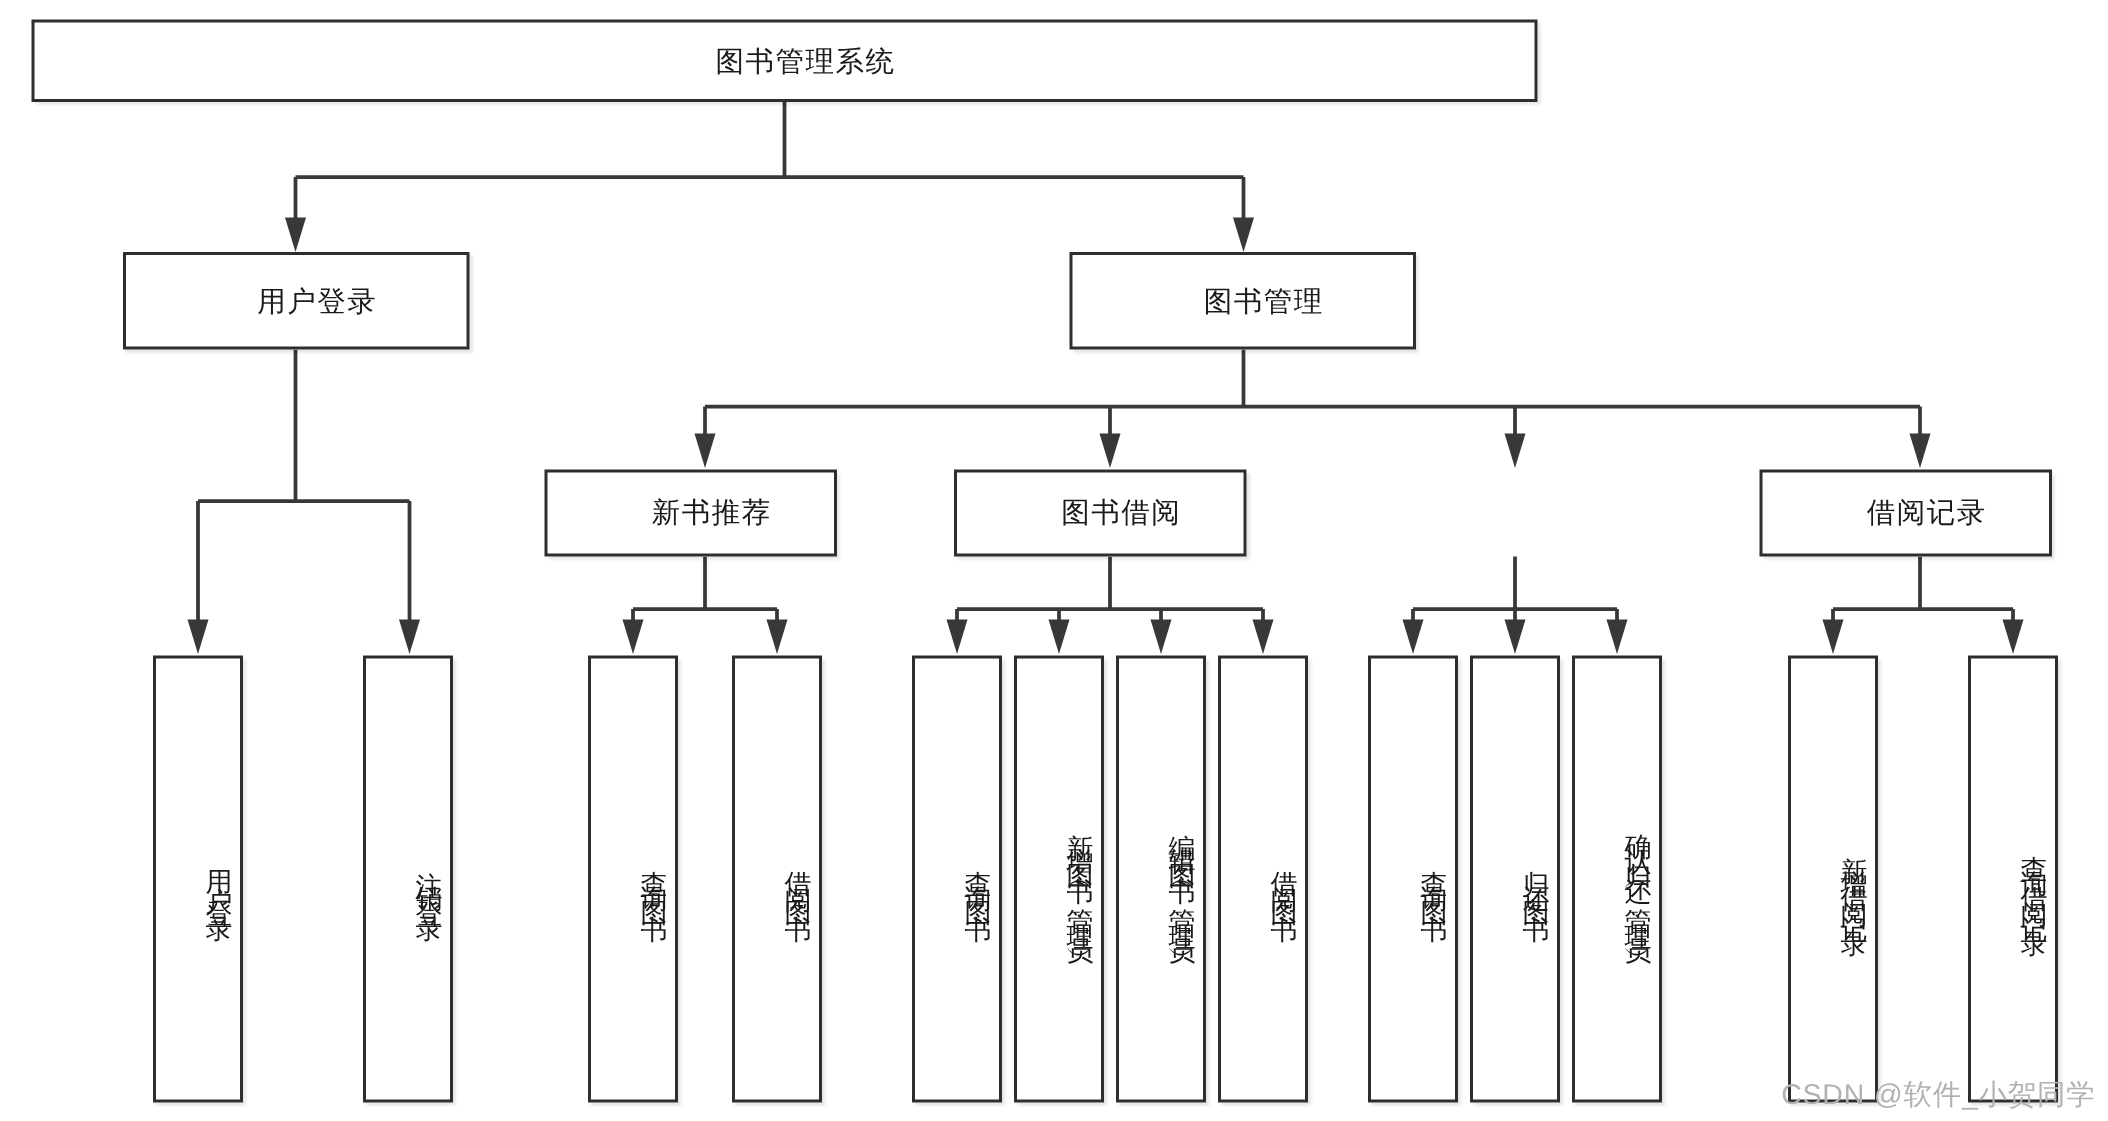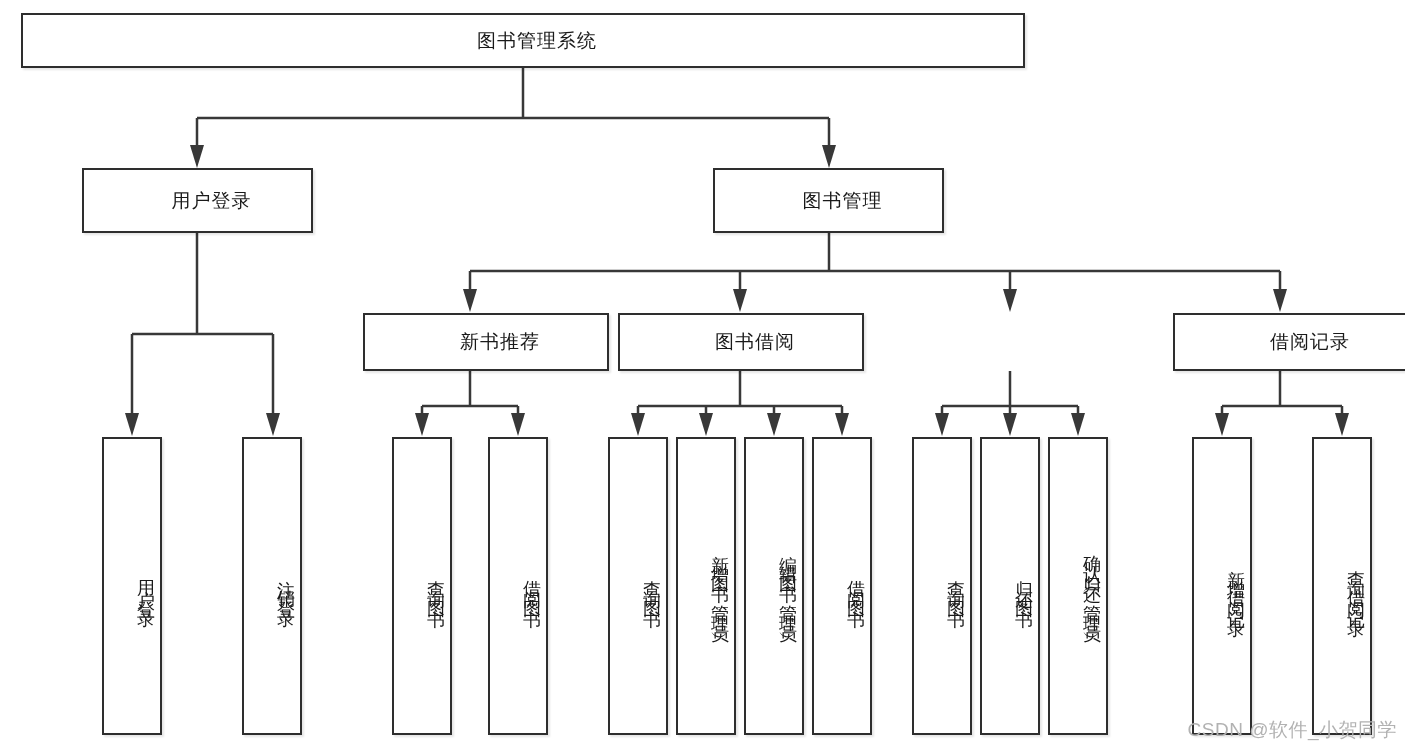--- a/index.html
+++ b/index.html
@@ -41,23 +41,23 @@
     justify-content: center;
     z-index: 1;
     box-shadow: 2px 2px 2px rgba(0,0,0,0.10);
     padding-left: 28px;
   }
   .h-node { font-size: 19px; letter-spacing: 1px; }
   .root  { left: 21px;  top: 13px;  width: 1004px; height: 55px; }
   .l2    { top: 168px; width: 231px; height: 65px; }
   .l2-a  { left: 82px; }
   .l2-b  { left: 713px; }
-  .l3    { top: 313px; width: 246px; height: 58px; }
+  .l3    { top: 313px; width: 195px; height: 58px; }
   .l3-a  { left: 363px; }
-  .l3-b  { left: 618px; }
+  .l3-b  { left: 636px; }
   .l3-c  { left: 903px; }
   .l3-d  { left: 1173px; font-family: Liberation Serif, serif; }
   .leaf {
     top: 437px;
     width: 60px;
     height: 298px;
     writing-mode: vertical-lr;
     font-size: 18px;
     letter-spacing: 10px;
     line-height: 50px;

